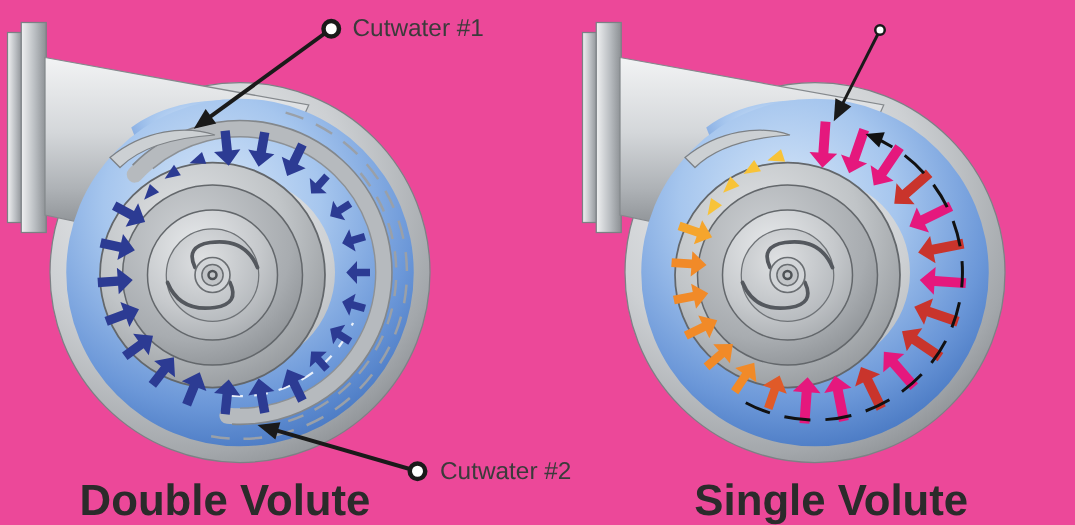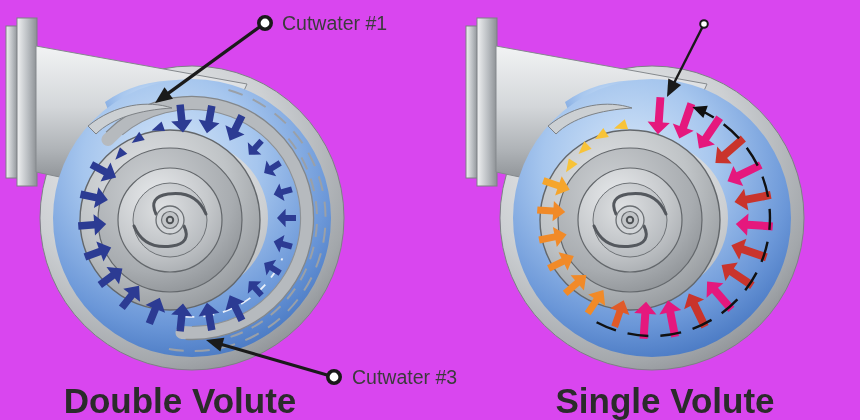--- a/index.html
+++ b/index.html
@@ -1,16 +1,16 @@
 <!DOCTYPE html>
 <html><head>
 <meta charset="utf-8">
 <style>
   html,body{margin:0;padding:0;background:#fff;}
-  .stage{position:relative;width:860px;height:420px;background:#d946ef;overflow:hidden;
+  .stage{position:relative;width:860px;height:420px;background:#ec4899;overflow:hidden;
          font-family:"Liberation Sans",sans-serif;}
   svg{position:absolute;left:0;top:0;}
   .annotation-label{position:absolute;font-size:19.5px;font-weight:500;color:#3b3b3b;
       white-space:nowrap;line-height:1.2;}
   #lbl-cw1{left:282px;top:12px;}
   #lbl-cw2{left:352px;top:366px;}
   #lbl-sc{left:716px;top:13px;}
   .pump-title{position:absolute;font-size:35px;font-weight:bold;color:#2b2b2b;
       width:320px;text-align:center;line-height:1;}
   #title-double{left:20px;top:383px;}
@@ -171,16 +171,16 @@
         <line x1="334" y1="377" x2="217.5" y2="343.3" stroke="#1a1a1a" stroke-width="3.2"></line>
         <path d="M 206 340 L 224.3 337.8 L 220.3 351.6 Z" fill="#1a1a1a"></path>
         <circle cx="334" cy="377" r="6.2" fill="#fff" stroke="#1a1a1a" stroke-width="3.6"></circle>
         <line x1="704" y1="24" x2="672.4" y2="86.3" stroke="#1a1a1a" stroke-width="2.4"></line>
         <path d="M 667 97 L 668.3 78.6 L 681.1 85.1 Z" fill="#1a1a1a"></path>
         <circle cx="704" cy="24" r="3.8" fill="#fff" stroke="#1a1a1a" stroke-width="2"></circle>
       </g>
   </svg>
 
   <div class="annotation-label" id="lbl-cw1">Cutwater #1</div>
-  <div class="annotation-label" id="lbl-cw2">Cutwater #3</div>
+  <div class="annotation-label" id="lbl-cw2">Cutwater #2</div>
   <div class="pump-title" id="title-single">Single Volute</div>
   <div class="pump-title" id="title-double">Double Volute</div>
 </div>
 
 </body></html>

